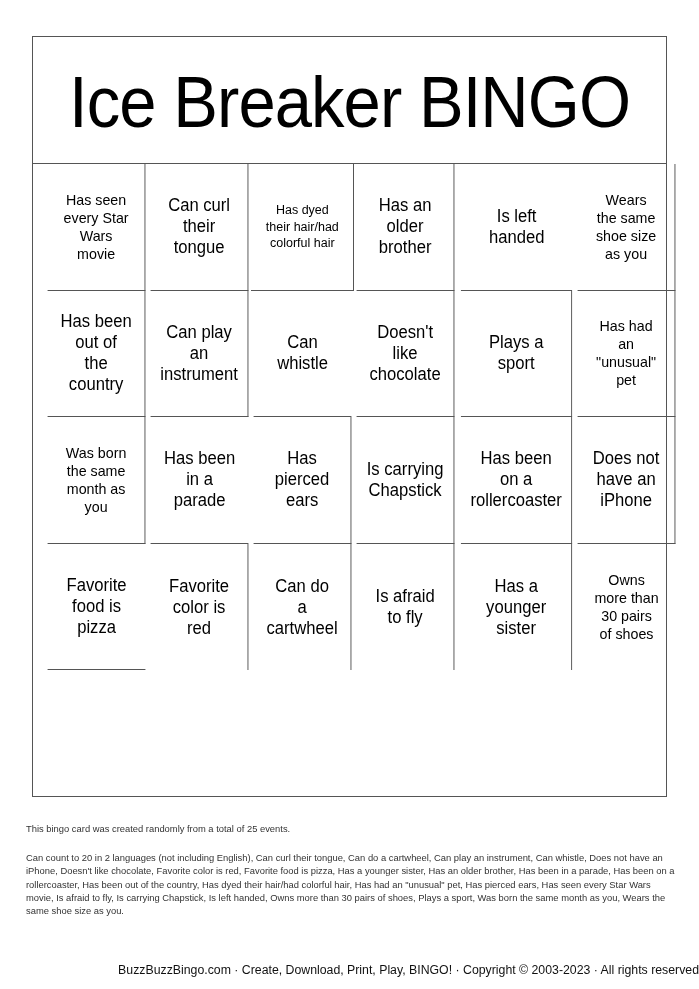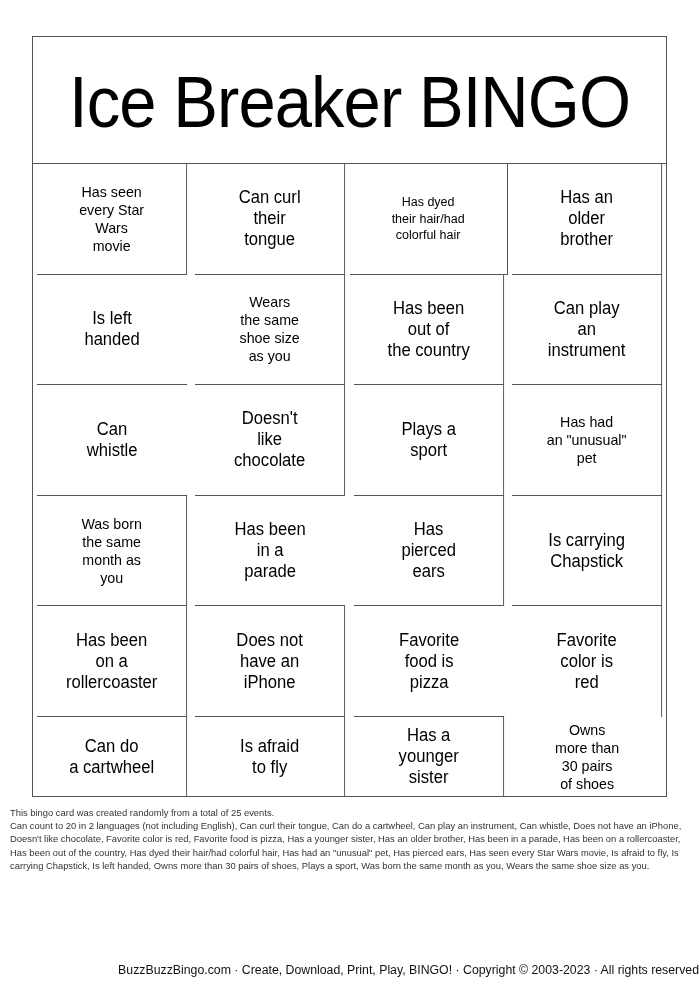--- a/index.html
+++ b/index.html
@@ -27,24 +27,24 @@
     .title {
       font-size: 72px;
       font-weight: normal;
       letter-spacing: -1px;
       line-height: 1;
       margin-top: 4px;
       transform: scaleX(0.93);
     }
     .grid {
       position: absolute;
-      left: 0; top: 127px;
+      left: 12px; top: 127px;
       width: 100%; height: 633px;
       display: grid;
-      grid-template-columns: repeat(4, 1fr);
+      grid-template-columns: repeat(6, 1fr);
       grid-template-rows: repeat(5, 1fr);
     }
     .cell {
       border-right: 1.5px solid #555;
       border-bottom: 1.5px solid #555;
       display: flex; align-items: center; justify-content: center;
       text-align: center;
       padding: 4px 10px;
       line-height: 1.2;
       white-space: pre-line;
@@ -57,21 +57,21 @@
     .fs-xs { font-size: 11px; line-height: 1.2; }
 
     .footer-note {
       position: absolute;
       left: 10px; top: 806px;
       width: 682px;
       font-size: 9.4px;
       line-height: 13.2px;
       color: #333;
     }
-    .footer-note p { margin: 0; }
+    .footer-note p { margin: 16px; }
 
     .copyright {
       position: absolute;
       left: 0; top: 963px;
       width: 699px;
       text-align: right;
       font-size: 12.3px;
       color: #111;
     }
   </style>

